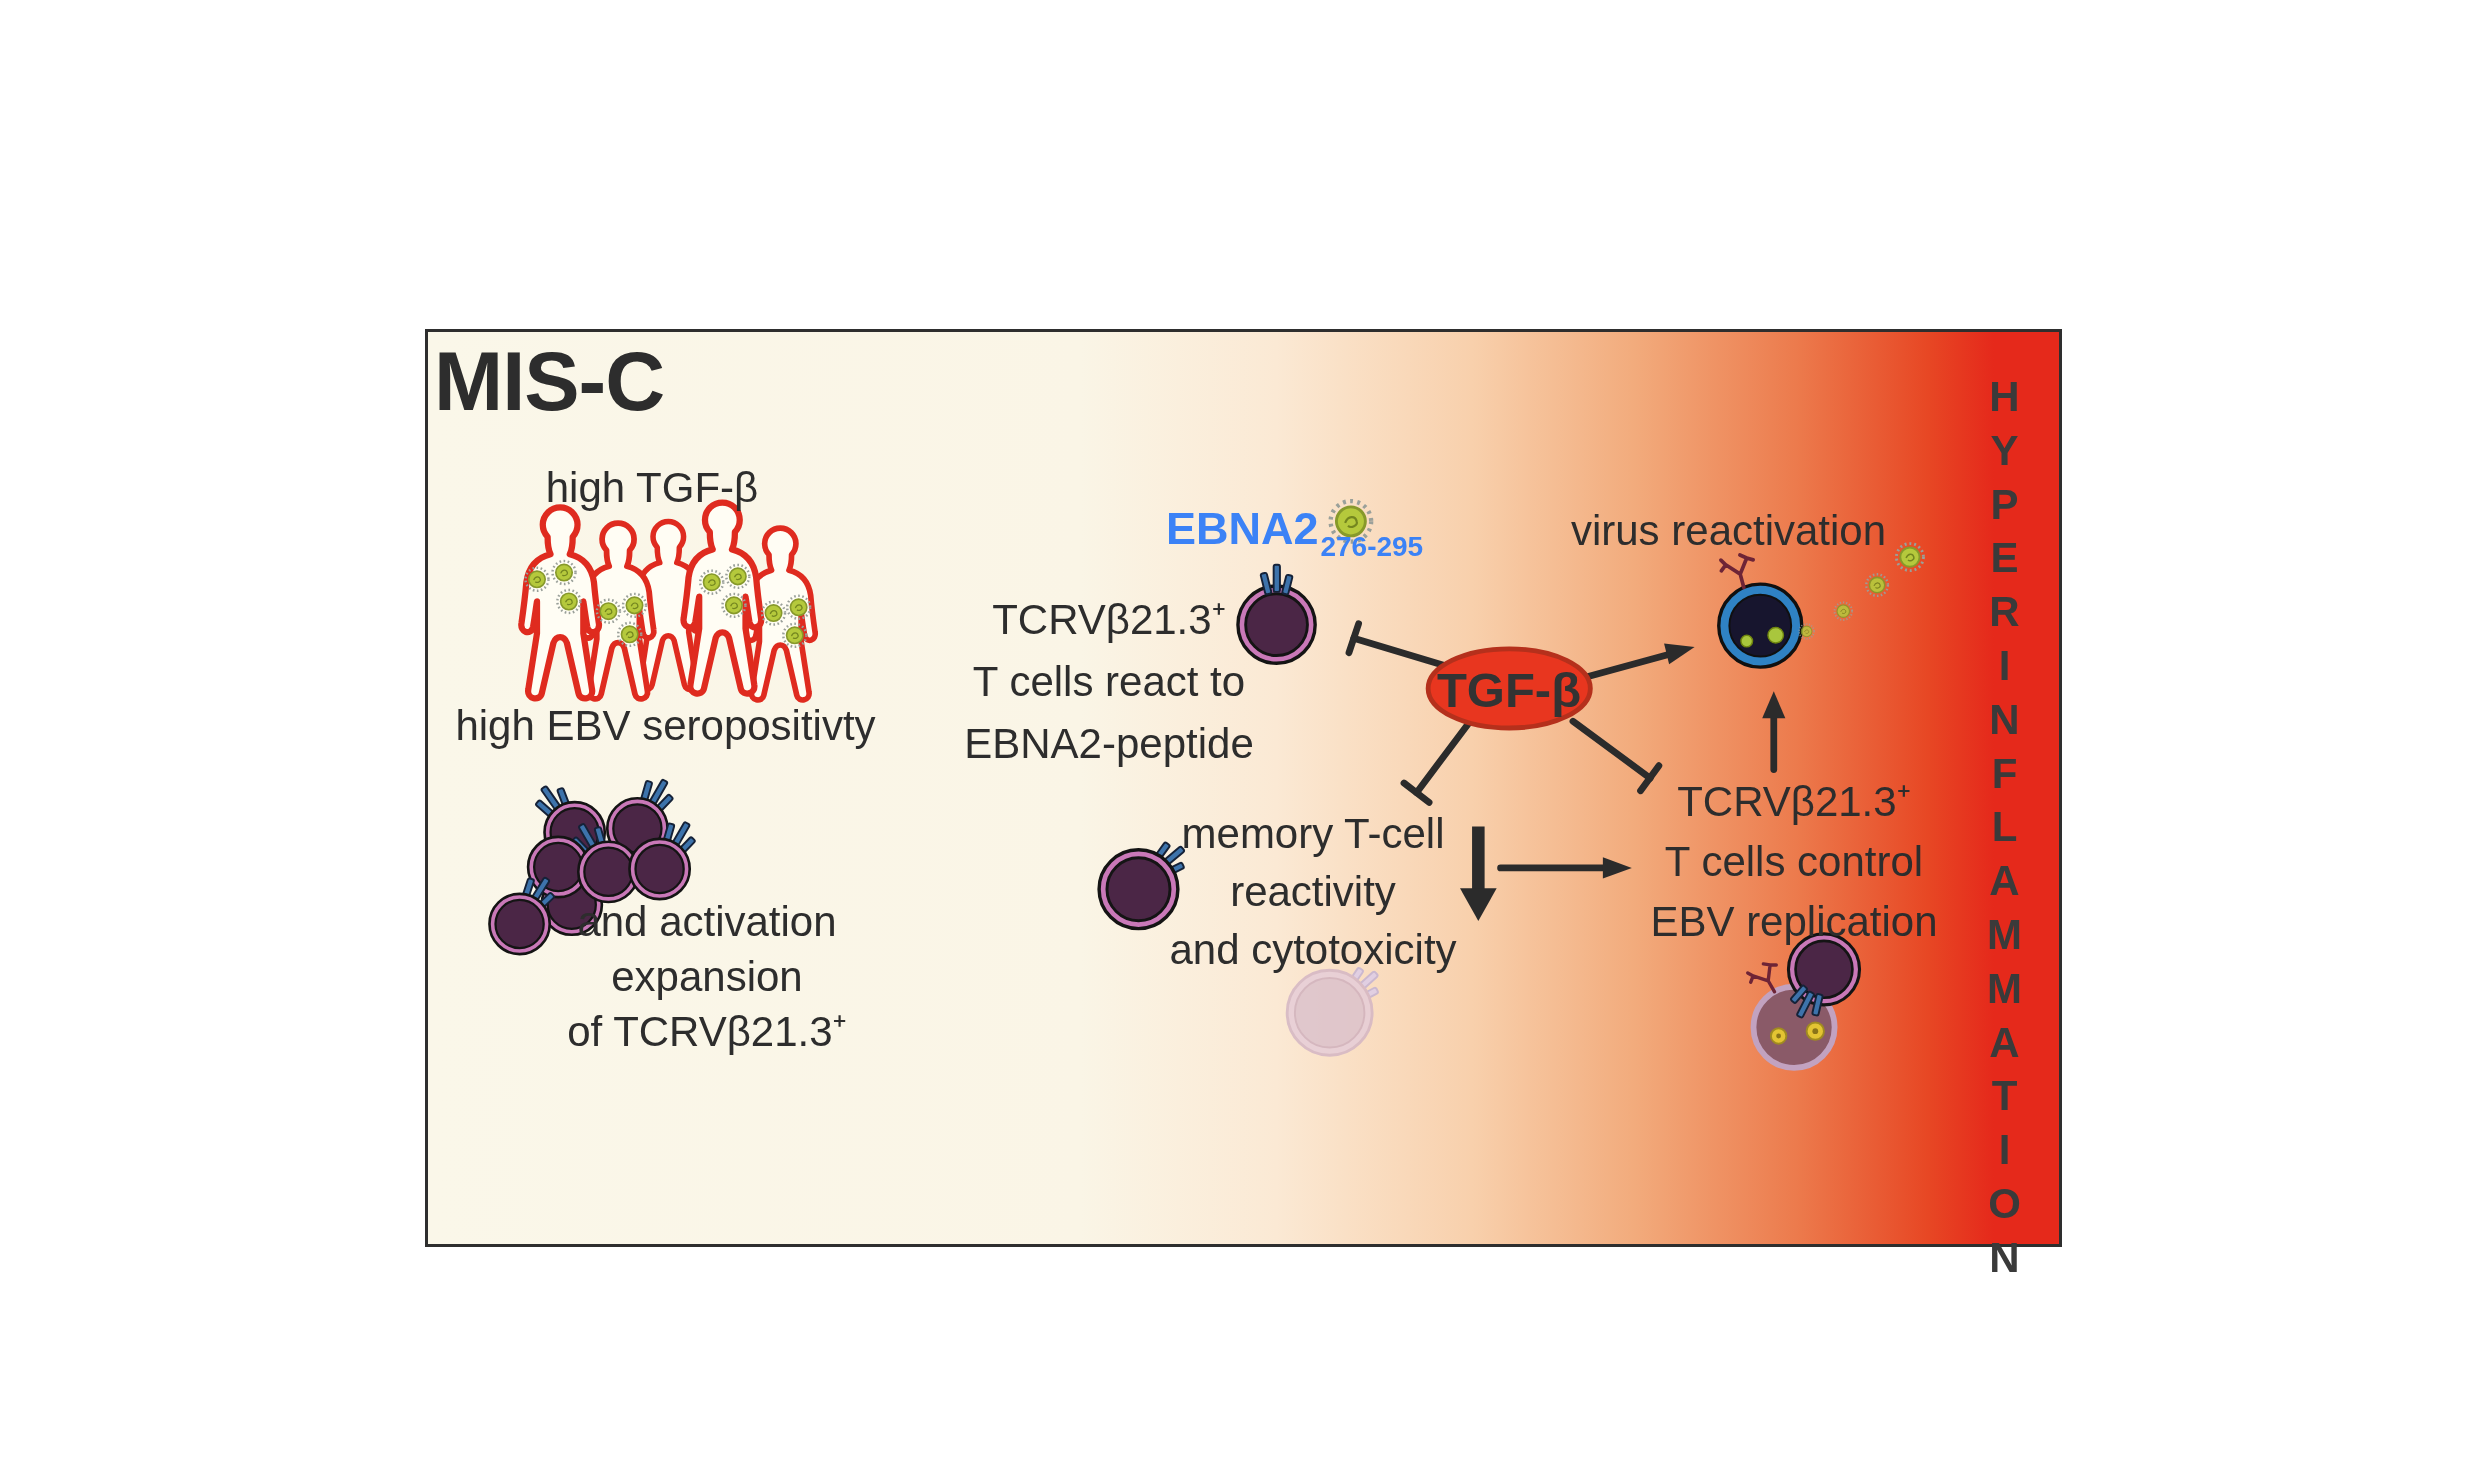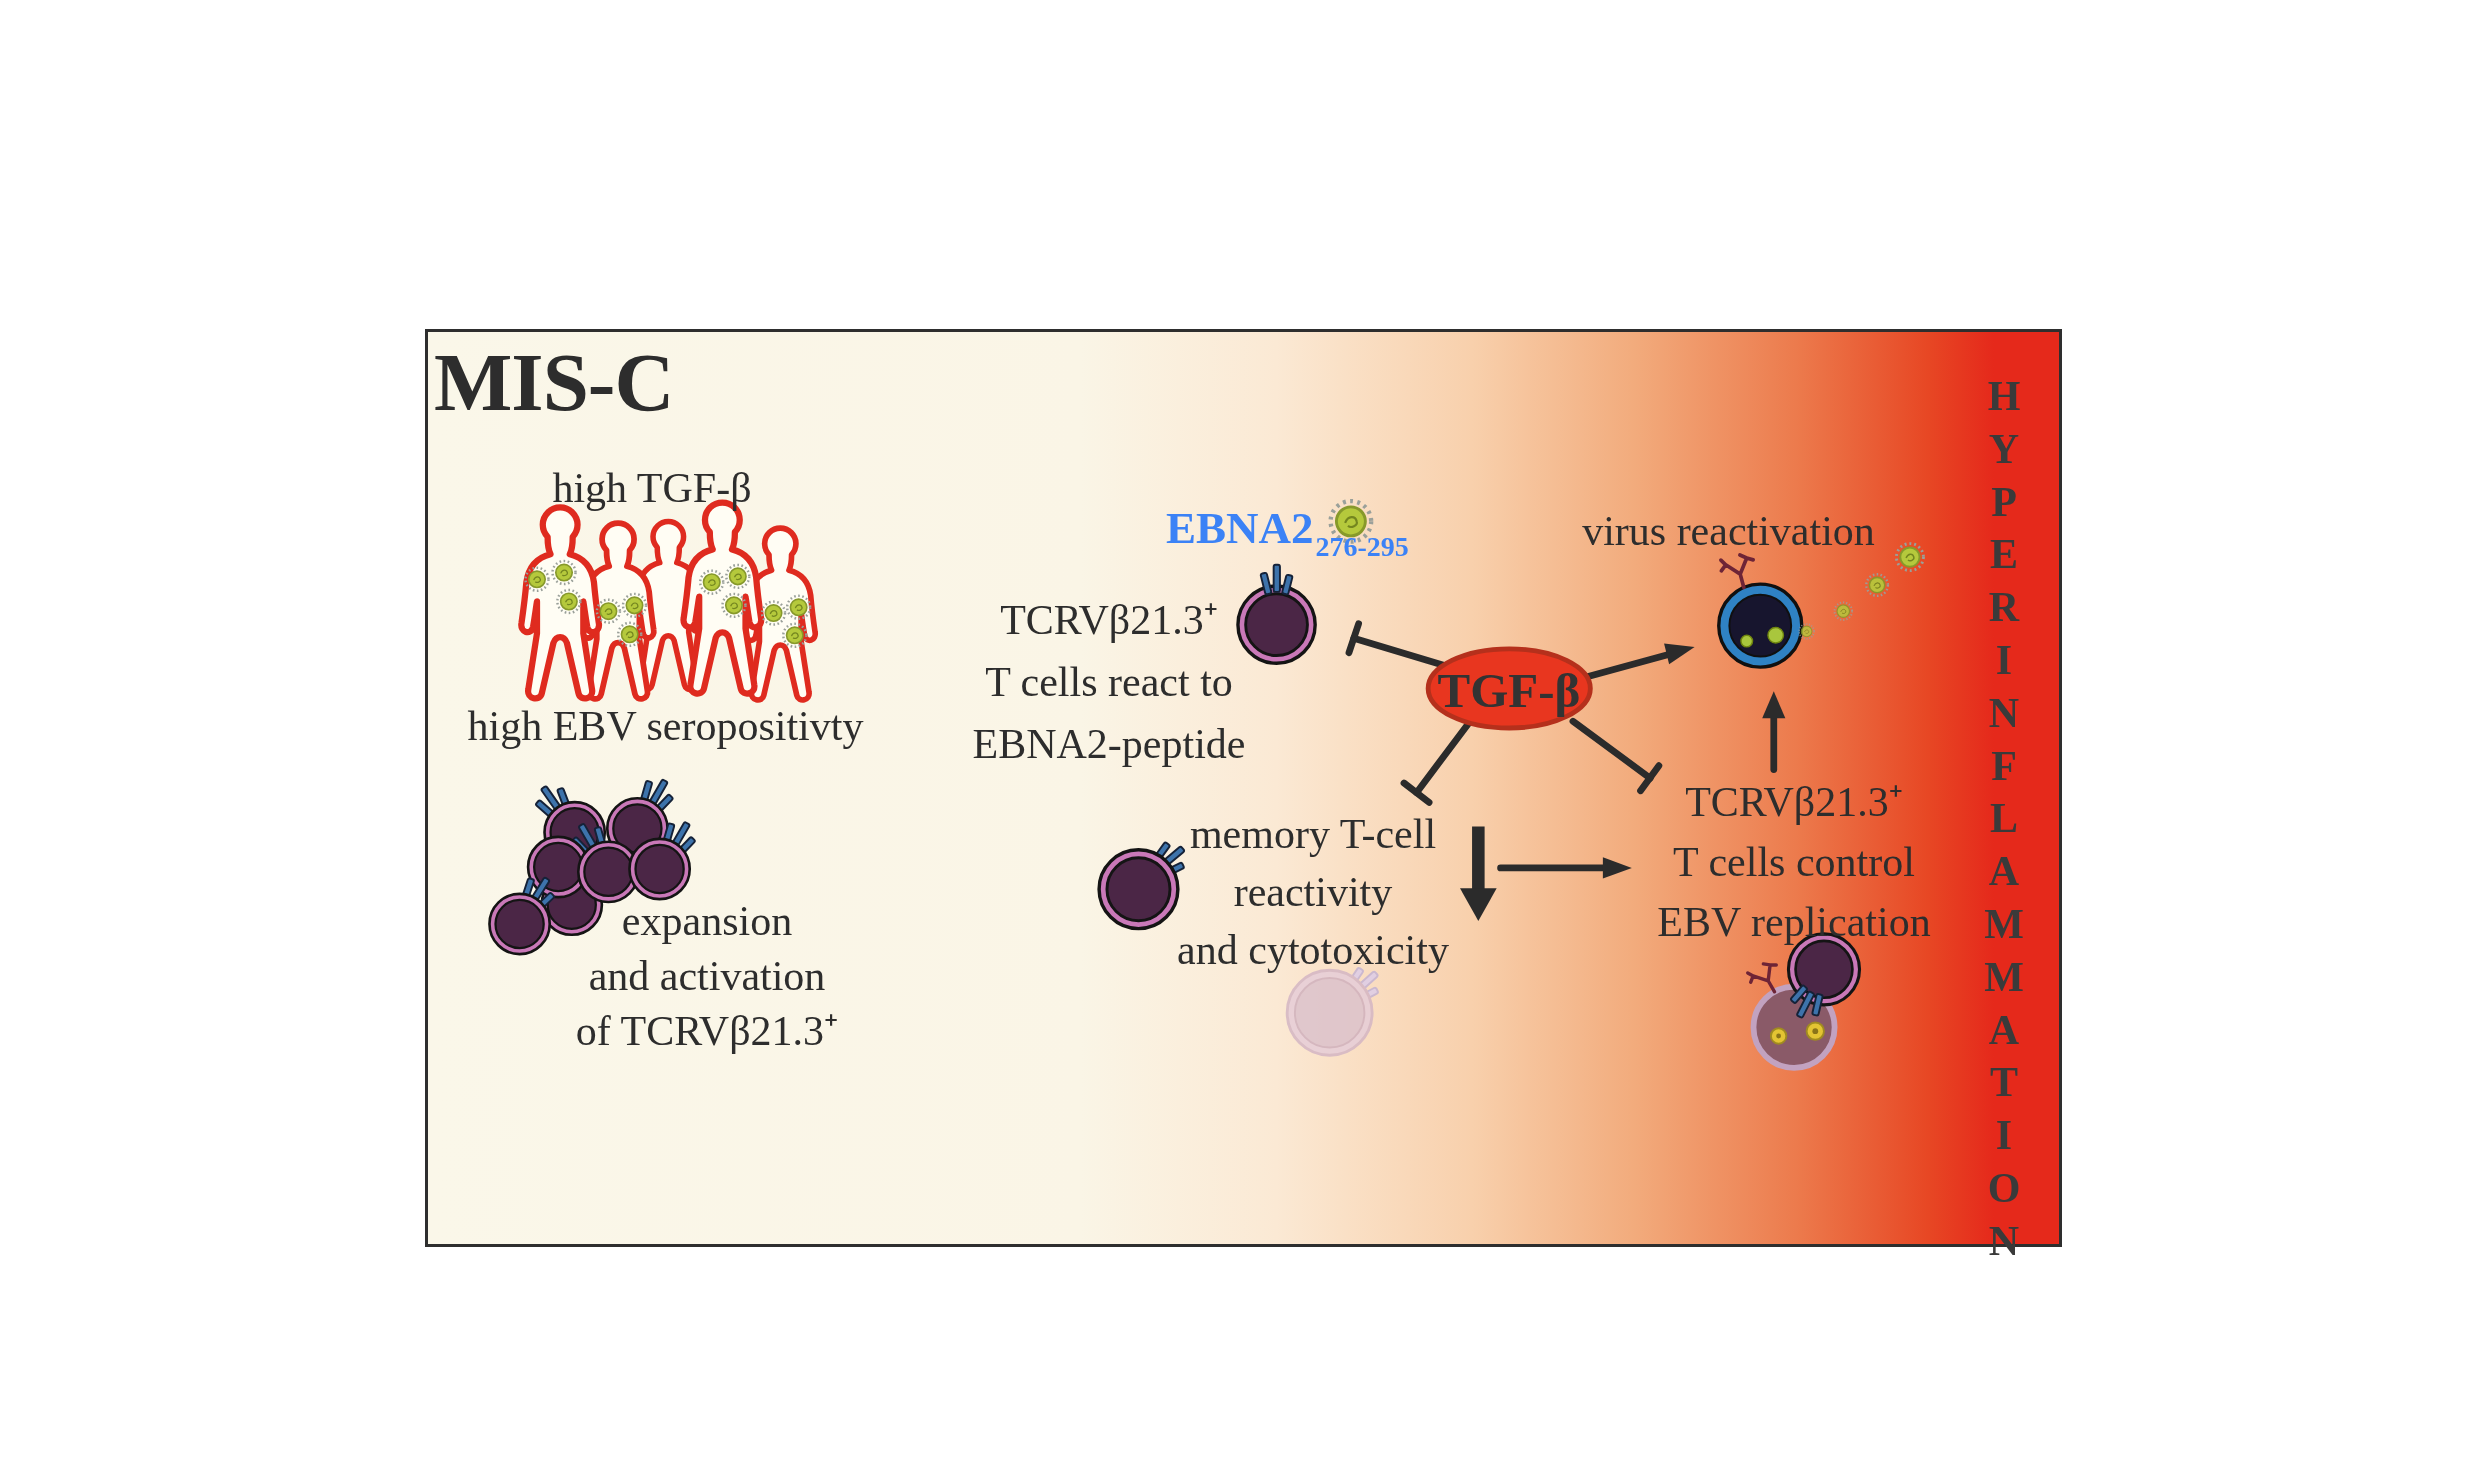--- a/index.html
+++ b/index.html
@@ -1,17 +1,17 @@
 <!DOCTYPE html>
 <html><head>
 <meta charset="utf-8">
 <style>
   html,body{margin:0;padding:0;background:#ffffff;}
   .stage{position:relative;width:2472px;height:1483px;background:#ffffff;
-         font-family:Liberation Serif, serif;overflow:hidden;}
+         font-family:Liberation Sans, sans-serif;overflow:hidden;}
   .panel{position:absolute;left:425px;top:329px;width:1637px;height:918px;
          box-sizing:border-box;border:3.9px solid #2e2e2e;
          background:linear-gradient(90deg,
            #faf7e9 0%, #faf5e6 40%, #fbe9d4 52%, #f8d0ac 64%,
            #f2ab7c 74%, #ec7a4c 84%, #e74724 92%, #e5291b 96%, #e5291b 100%);}
   .art{position:absolute;left:0;top:0;width:2472px;height:1483px;}
   .txt{position:absolute;color:#2d2d2d;font-size:42px;line-height:1.3;
        text-align:center;white-space:nowrap;}
   .title{position:absolute;left:434px;top:334px;font-size:83px;font-weight:bold;
          color:#2d2d2d;letter-spacing:-1px;}
@@ -177,22 +177,22 @@
       <use href="#spikes" transform="translate(1876,1029) rotate(207)"></use>
     </g>
   </svg>
 
   <div class="title">MIS-C</div>
 
   <div class="txt" style="left:512px;top:461px;width:280px;">high TGF-β</div>
   <div class="txt" style="left:434px;top:699px;width:463px;">high EBV seropositivty</div>
 
   <div class="txt lh57" style="left:543px;top:894px;width:328px;">
+    <div>and activation</div>
     <div>expansion</div>
-    <div>and activation</div>
     <div>of TCRVβ21.3⁺</div>
   </div>
 
   <div class="ebna">
     <span class="main">EBNA2</span>
     <span class="sub">276-295</span>
   </div>
 
   <div class="txt lh64" style="left:935px;top:589px;width:348px;">
     <div>TCRVβ21.3⁺</div>

